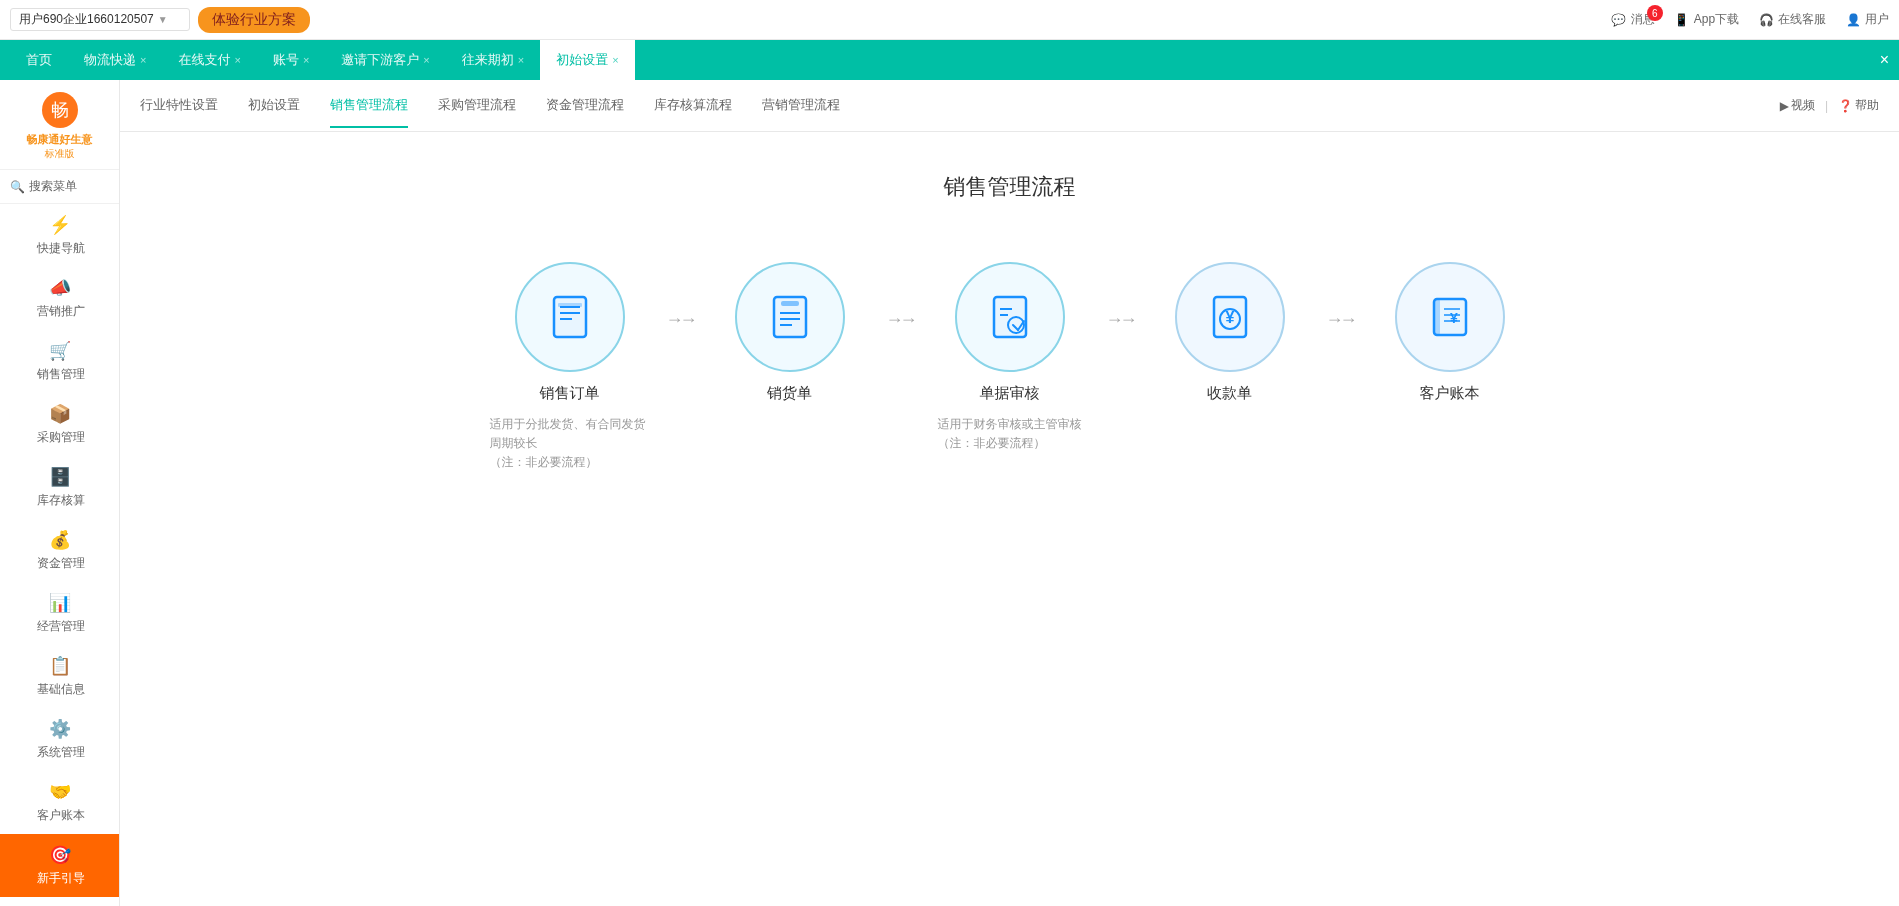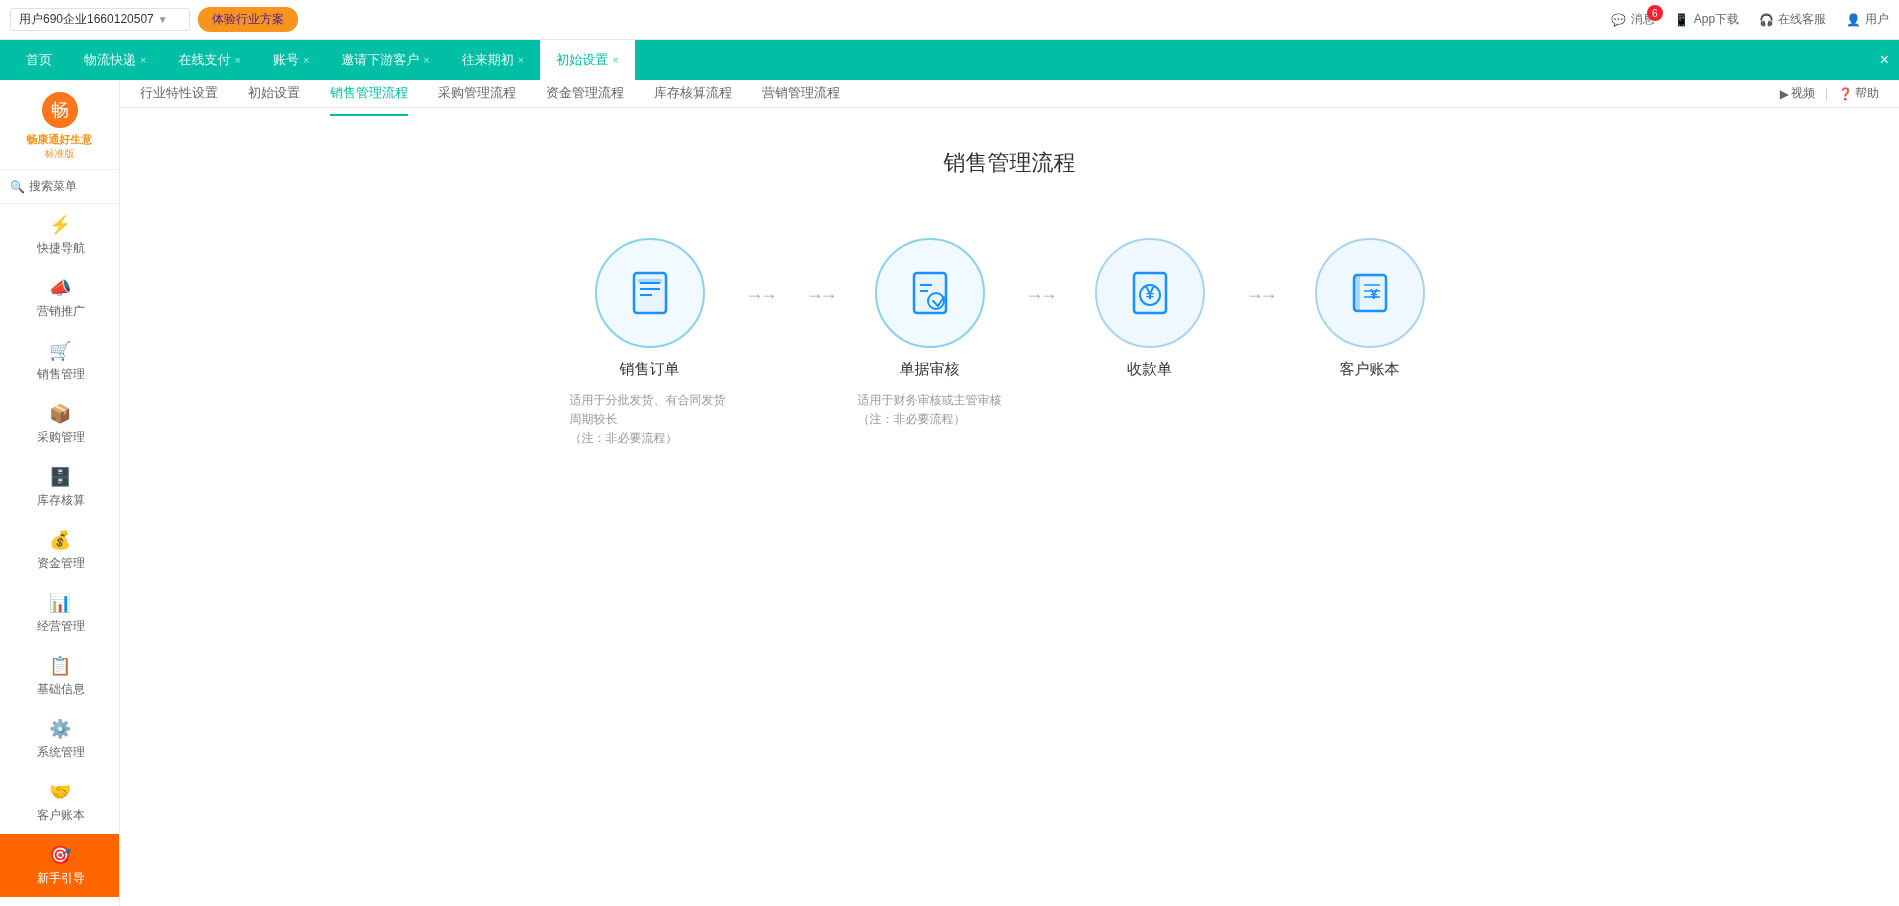--- a/index.html
+++ b/index.html
@@ -3,21 +3,21 @@
   <meta charset="utf-8">
   <style>
     * { margin: 0; padding: 0; box-sizing: border-box; }
     body { font-family: 'Microsoft YaHei', Arial, sans-serif; font-size: 13px; background: #f5f5f5; color: #333; width: 1899px; min-height: 906px; overflow-x: hidden; }
 
     
     .top-bar { display: flex; align-items: center; height: 40px; background: #fff; border-bottom: 1px solid #e8e8e8; padding: 2px 10px; }
     .top-bar-left { display: flex; align-items: center; gap: 8px; }
     .user-select { display: flex; align-items: center; gap: 4px; border: 1px solid #e0e0e0; border-radius: 3px; padding: 2px 8px; cursor: pointer; min-width: 180px; font-size: 12px; color: #333; }
     .user-select-arrow { color: #999; font-size: 10px; }
-    .trial-btn { background: #f7941d; color: #4c1d95; border: none; border-radius: 12px; padding: 4px 14px; font-size: 12px; cursor: pointer; }
+    .trial-btn { background: #f7941d; color: #7f1d1d; border: none; border-radius: 12px; padding: 4px 14px; font-size: 14px; cursor: pointer; }
     .top-bar-right { margin-left: auto; display: flex; align-items: center; gap: 20px; font-size: 12px; color: #666; }
     .top-bar-right-item { display: flex; align-items: center; gap: 4px; cursor: pointer; position: relative; }
     .badge { background: #f5222d; color: #fff; border-radius: 50%; font-size: 10px; width: 16px; height: 16px; display: flex; align-items: center; justify-content: center; position: absolute; top: -6px; right: -8px; }
 
     
     .main-nav { display: flex; align-items: center; height: 40px; background: #00bfa5; padding: 0 10px; }
     .nav-tab { color: rgba(255,255,255,0.9); padding: 9px 16px; height: 40px; display: flex; align-items: center; gap: 4px; cursor: pointer; font-size: 13px; white-space: nowrap; }
     .nav-tab.active { background: #fff; color: #00bfa5; }
     .nav-tab .close-x { font-size: 11px; opacity: 0.7; }
     .main-nav-close { margin-left: auto; color: #fff; cursor: pointer; font-size: 16px; }
@@ -31,21 +31,21 @@
     .sidebar-logo-icon { width: 40px; height: 40px; background: #fff; border-radius: 50%; display: flex; align-items: center; justify-content: center; }
     .sidebar-logo-text { font-size: 11px; color: #f7941d; margin-top: 2px; font-weight: bold; }
     .sidebar-logo-sub { font-size: 10px; color: #f7941d; }
     .sidebar-search { display: flex; align-items: center; gap: 4px; padding: 8px 10px; color: #666; font-size: 12px; cursor: pointer; border-bottom: 1px solid #f0f0f0; }
     .sidebar-item { display: flex; flex-direction: column; align-items: center; padding: 10px 0; cursor: pointer; color: #666; font-size: 12px; gap: 4px; border-left: 3px solid transparent; }
     .sidebar-item.active { background: #ff6600; color: #fff; border-left: 3px solid #ff6600; }
     .sidebar-item-icon { font-size: 18px; }
 
     
     .content { flex: 1; background: #fff; overflow: auto; }
-    .content-header { display: flex; align-items: center; border-bottom: 1px solid #e8e8e8; padding: 0 20px; height: 28px; gap: 30px; }
+    .content-header { display: flex; align-items: center; border-bottom: 1px solid #e8e8e8; padding: 0 20px; height: 52px; gap: 30px; }
     .content-tab { font-size: 13px; color: #666; cursor: pointer; height: 44px; display: flex; align-items: center; border-bottom: 2px solid transparent; white-space: nowrap; }
     .content-tab.active { color: #00bfa5; border-bottom: 2px solid #00bfa5; }
     .content-header-right { margin-left: auto; display: flex; align-items: center; gap: 10px; font-size: 12px; color: #666; }
     .content-header-right span { cursor: pointer; display: flex; align-items: center; gap: 2px; }
 
     
     .flow-content { padding: 40px 20px; }
     .flow-title { text-align: center; font-size: 22px; color: #333; margin-bottom: 60px; font-weight: normal; }
     .flow-diagram { display: flex; align-items: flex-start; justify-content: center; gap: 0; }
     .flow-step { display: flex; flex-direction: column; align-items: center; gap: 12px; width: 160px; }
@@ -238,20 +238,33 @@
               <line x1="16" y1="28" x2="28" y2="28" stroke="#1890ff" stroke-width="2"></line>
               <rect x="14" y="12" width="24" height="4" rx="1" fill="#1890ff" opacity="0.3"></rect>
             </svg>
           </div>
           <div class="flow-step-title">销售订单</div>
           <div class="flow-step-desc">适用于分批发货、有合同发货周期较长<br>（注：非必要流程）</div>
         </div>
 
         <div class="flow-arrow">→→</div>
 
+        <div class="flow-step">
+          <div class="flow-circle">
+            <svg class="flow-svg" viewBox="0 0 52 52" fill="none">
+              <rect x="10" y="6" width="32" height="40" rx="3" stroke="#1890ff" stroke-width="2.5" fill="#e8f5ff"></rect>
+              <rect x="17" y="10" width="18" height="5" rx="2" fill="#1890ff" opacity="0.5"></rect>
+              <line x1="16" y1="22" x2="36" y2="22" stroke="#1890ff" stroke-width="2"></line>
+              <line x1="16" y1="28" x2="36" y2="28" stroke="#1890ff" stroke-width="2"></line>
+              <line x1="16" y1="34" x2="28" y2="34" stroke="#1890ff" stroke-width="2"></line>
+            </svg>
+          </div>
+          <div class="flow-step-title">销货单</div>
+          <div class="flow-step-desc"></div>
+        </div>
 
         <div class="flow-arrow">→→</div>
 
         <div class="flow-step">
           <div class="flow-circle">
             <svg class="flow-svg" viewBox="0 0 52 52" fill="none">
               <rect x="10" y="6" width="32" height="40" rx="3" stroke="#1890ff" stroke-width="2.5" fill="#e8f5ff"></rect>
               <circle cx="32" cy="34" r="8" fill="#e8f5ff" stroke="#1890ff" stroke-width="2"></circle>
               <line x1="29" y1="34" x2="34" y2="39" stroke="#1890ff" stroke-width="2" stroke-linecap="round"></line>
               <line x1="34" y1="39" x2="40" y2="30" stroke="#1890ff" stroke-width="2" stroke-linecap="round"></line>

